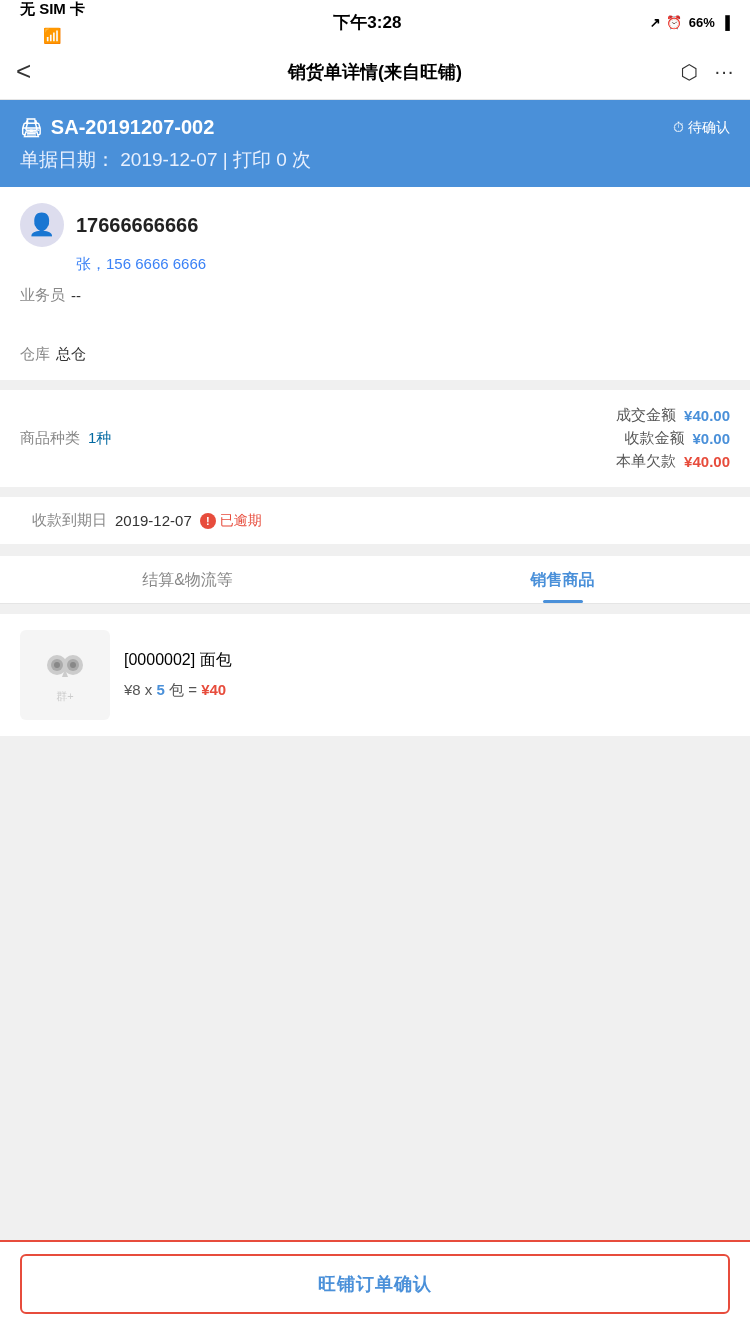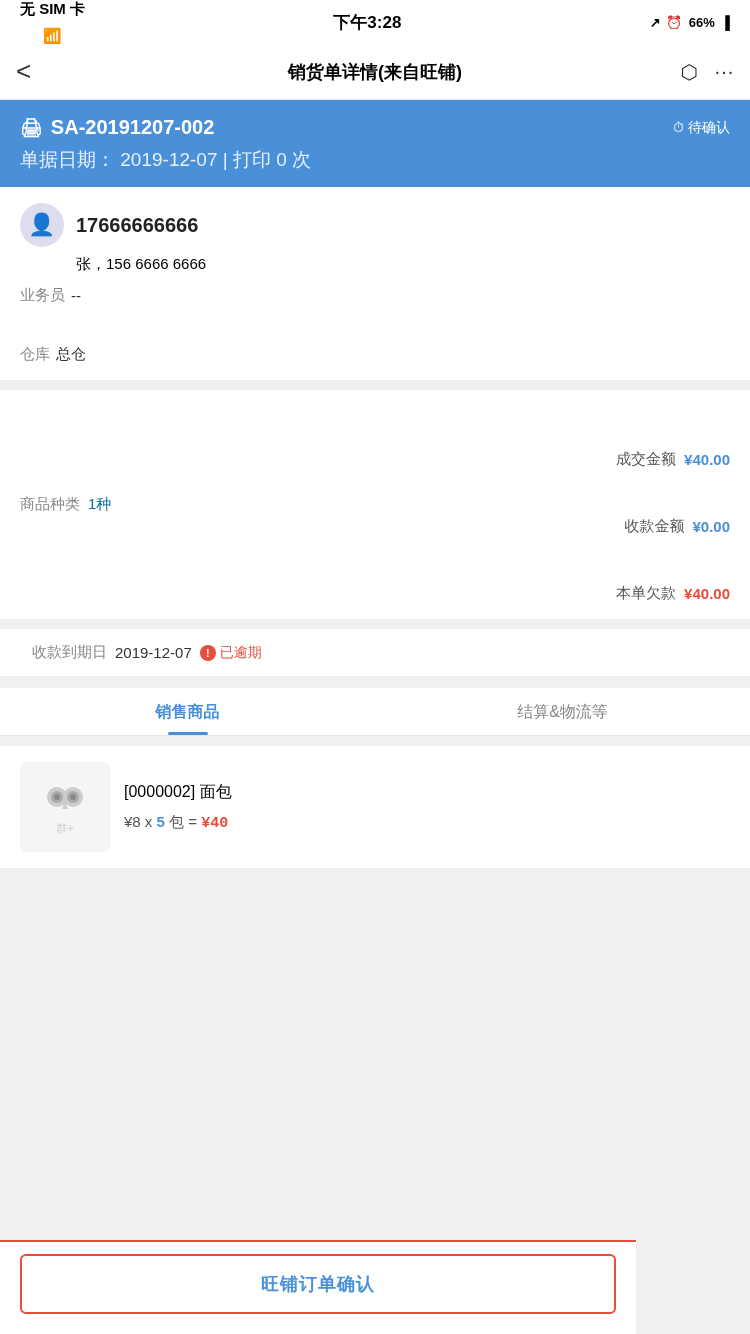--- a/index.html
+++ b/index.html
@@ -125,21 +125,21 @@
       color: #888;
       flex-shrink: 0;
     }
     .customer-phone {
       font-size: 20px;
       font-weight: 600;
       color: #222;
     }
     .customer-name {
       font-size: 15px;
-      color: #000000;
+      color: #3b82f6;
       margin-bottom: 12px;
       padding-left: 56px;
     }
     .customer-meta {
       display: flex;
       gap: 40px;
       font-size: 15px;
       color: #555;
       padding-left: 0;
       flex-direction: column;
@@ -175,21 +175,20 @@
       display: flex;
       flex-direction: column;
       align-items: flex-end;
       gap: 4px;
     }
     .summary-row {
       display: flex;
       align-items: center;
       gap: 8px;
       font-size: 15px;
-      margin-top: 44px;
     }
     .summary-row-label { color: #555; }
     .amount-blue { color: #4A90D9; font-weight: 600; }
     .amount-red { color: #e74c3c; font-weight: 600; }
 
     
     .due-section {
       background: #fff;
       padding: 14px 32px;
       margin-bottom: 12px;
@@ -294,34 +293,34 @@
       font-size: 16px;
       color: #000000;
       font-weight: 500;
       margin-bottom: 10px;
     }
     .product-price-row {
       font-size: 15px;
       color: #555;
     }
     .price-highlight { color: #4A90D9; font-weight: 600; }
-    .price-total { color: #e74c3c; font-weight: 700; font-family: Liberation Mono, monospace; }
+    .price-total { color: #e74c3c; font-weight: 700; }
 
     
     .content-area {
       min-height: 200px;
       background: #f0f0f0;
     }
 
     
     .bottom-bar {
       position: fixed;
       bottom: 0;
       left: 0;
-      width: 636px;
+      width: 750px;
       background: #fff;
       padding: 12px 20px 20px;
       border-top: 2px solid #e74c3c;
     }
     .confirm-btn {
       width: 100%;
       padding: 16px;
       background: #fff;
       border: 2px solid #e74c3c;
       border-radius: 6px;
@@ -424,26 +423,26 @@
   <span class="due-label">收款到期日</span>
   <span class="due-date">2019-12-07</span>
   <span class="overdue-badge">
     <span class="overdue-dot">!</span>
     <span>已逾期</span>
   </span>
 </div>
 
 <div class="tabs-section">
   <div class="tabs-row">
+    <div class="tab-item">
+      <span>结算&amp;物流等</span>
+    </div>
     <div class="tab-item active">
       <span>销售商品</span>
       <div class="tab-underline"></div>
-    </div>
-    <div class="tab-item">
-      <span>结算&amp;物流等</span>
     </div>
   </div>
 </div>
 
 <div class="products-section">
   <div class="product-item">
     <div class="product-image">
       <div class="product-logo">
 
         <svg width="50" height="40" viewBox="0 0 50 40">

